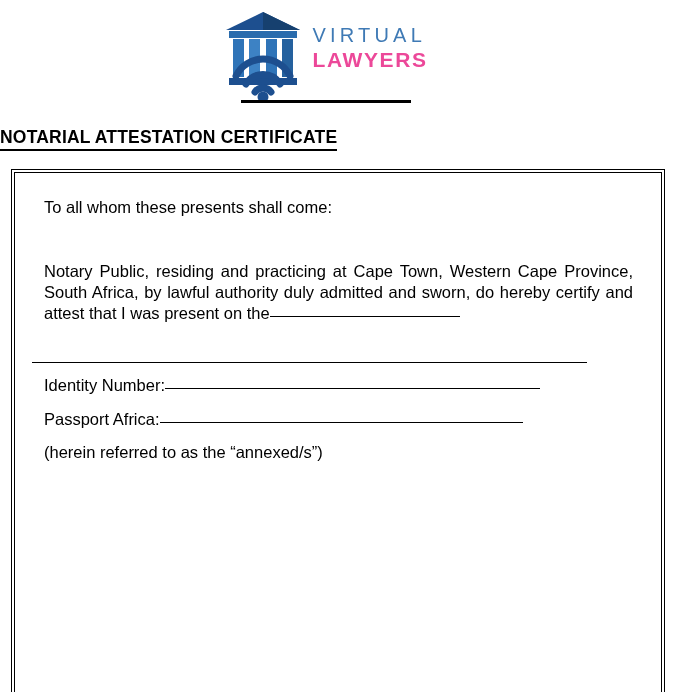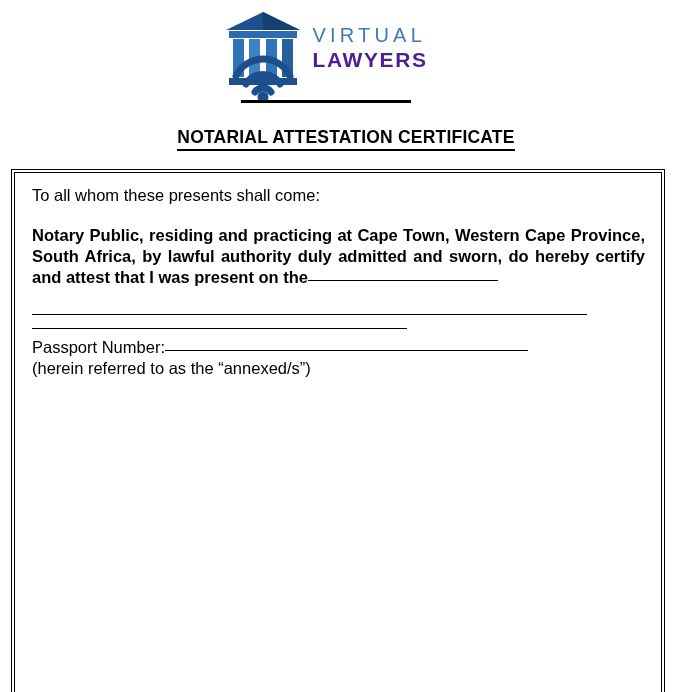--- a/index.html
+++ b/index.html
@@ -46,34 +46,33 @@
   }
   .logo-virtual {
     font-size: 20px;
     letter-spacing: 4.2px;
     color: #3f7ab5;
     font-weight: 400;
   }
   .logo-lawyers {
     font-size: 21px;
     letter-spacing: 1.6px;
-    color: #4c1d95;
+    color: #ec4899;
     font-weight: bold;
     margin-top: 4px;
   }
   .header-rule {
     width: 170px;
     height: 0;
     border-top: 3px solid #000000;
     margin-top: -2px;
   }
 
   
   .doc-title {
-    text-align: center;
     font-size: 17.5px;
     font-weight: bold;
     letter-spacing: 0.2px;
     margin-top: 24px;
     margin-bottom: 0;
   }
   .doc-title span {
     border-bottom: 2px solid #000000;
     padding-bottom: 2px;
   }
@@ -91,26 +90,25 @@
     outline-offset: 2px;
     background: #ffffff;
     padding: 12px 16px 0 17px;
   }
 
   .body-text {
     font-size: 16.5px;
     line-height: 1.28;
   }
   .para {
-    margin: 0;
+    margin: 12px;
   }
   .para.justify {
     text-align: justify;
     text-align-last: left;
-    font-weight: bold;
   }
   .spacer-md { height: 19px; }
   .spacer-lg { height: 26px; }
 
   
   .blank {
     display: inline-block;
     border-bottom: 1.6px solid #000000;
     vertical-align: 2px;
     height: 13px;
@@ -181,23 +179,23 @@
     <div class="spacer-md"></div>
 
 
     <p class="para justify"><span>Notary Public, residing and practicing at Cape Town, Western Cape Province, South Africa, by lawful authority duly admitted and sworn, do hereby certify and attest that I was present on the</span><span class="blank blank-date"></span></p>
 
 
     <div class="spacer-lg"></div>
 
     <div class="rule-full"></div>
 
-    <p class="para"><span class="blank blank-ident"></span></p>
-
-    <p class="para"><span>Passport Number:</span><span class="blank blank-pass"></span></p>
+    <p class="para"><span>Identity Number:</span><span class="blank blank-ident"></span></p>
+
+    <p class="para"><span>Passport Africa:</span><span class="blank blank-pass"></span></p>
 
     <p class="para">(herein referred to as the “annexed/s”)</p>
 
     <div class="spacer-md"></div>
 
 
     <div class="spacer-md"></div>
 
 
   </div>

